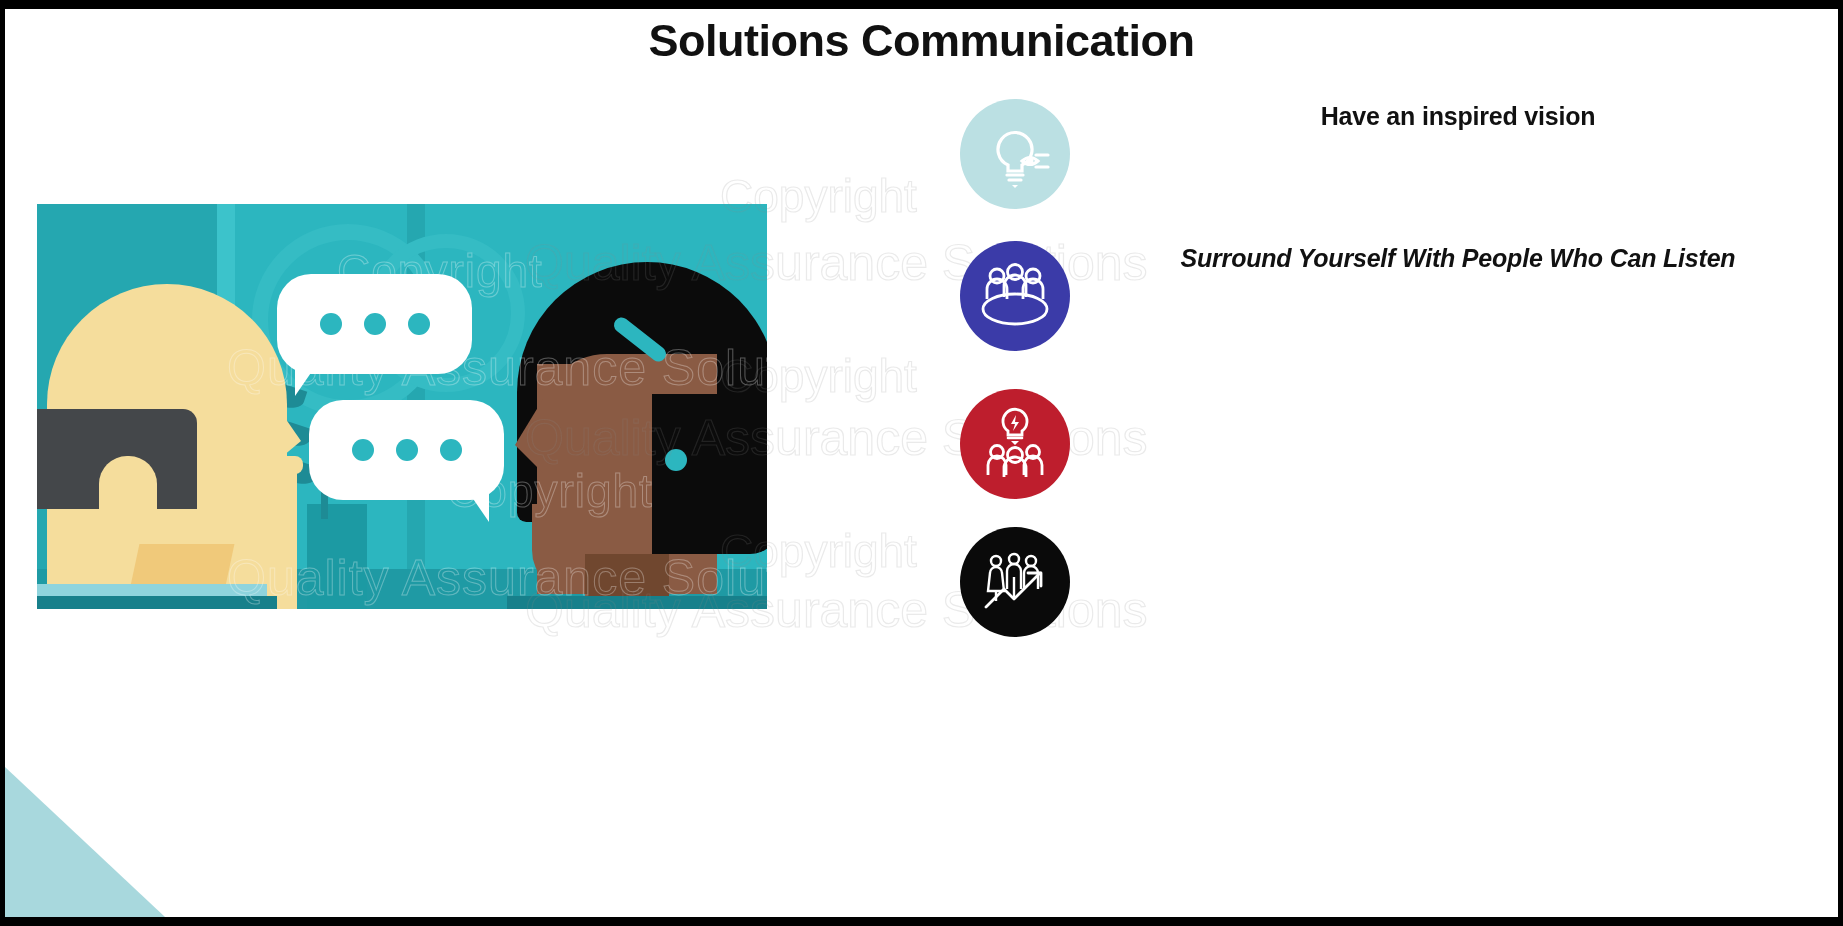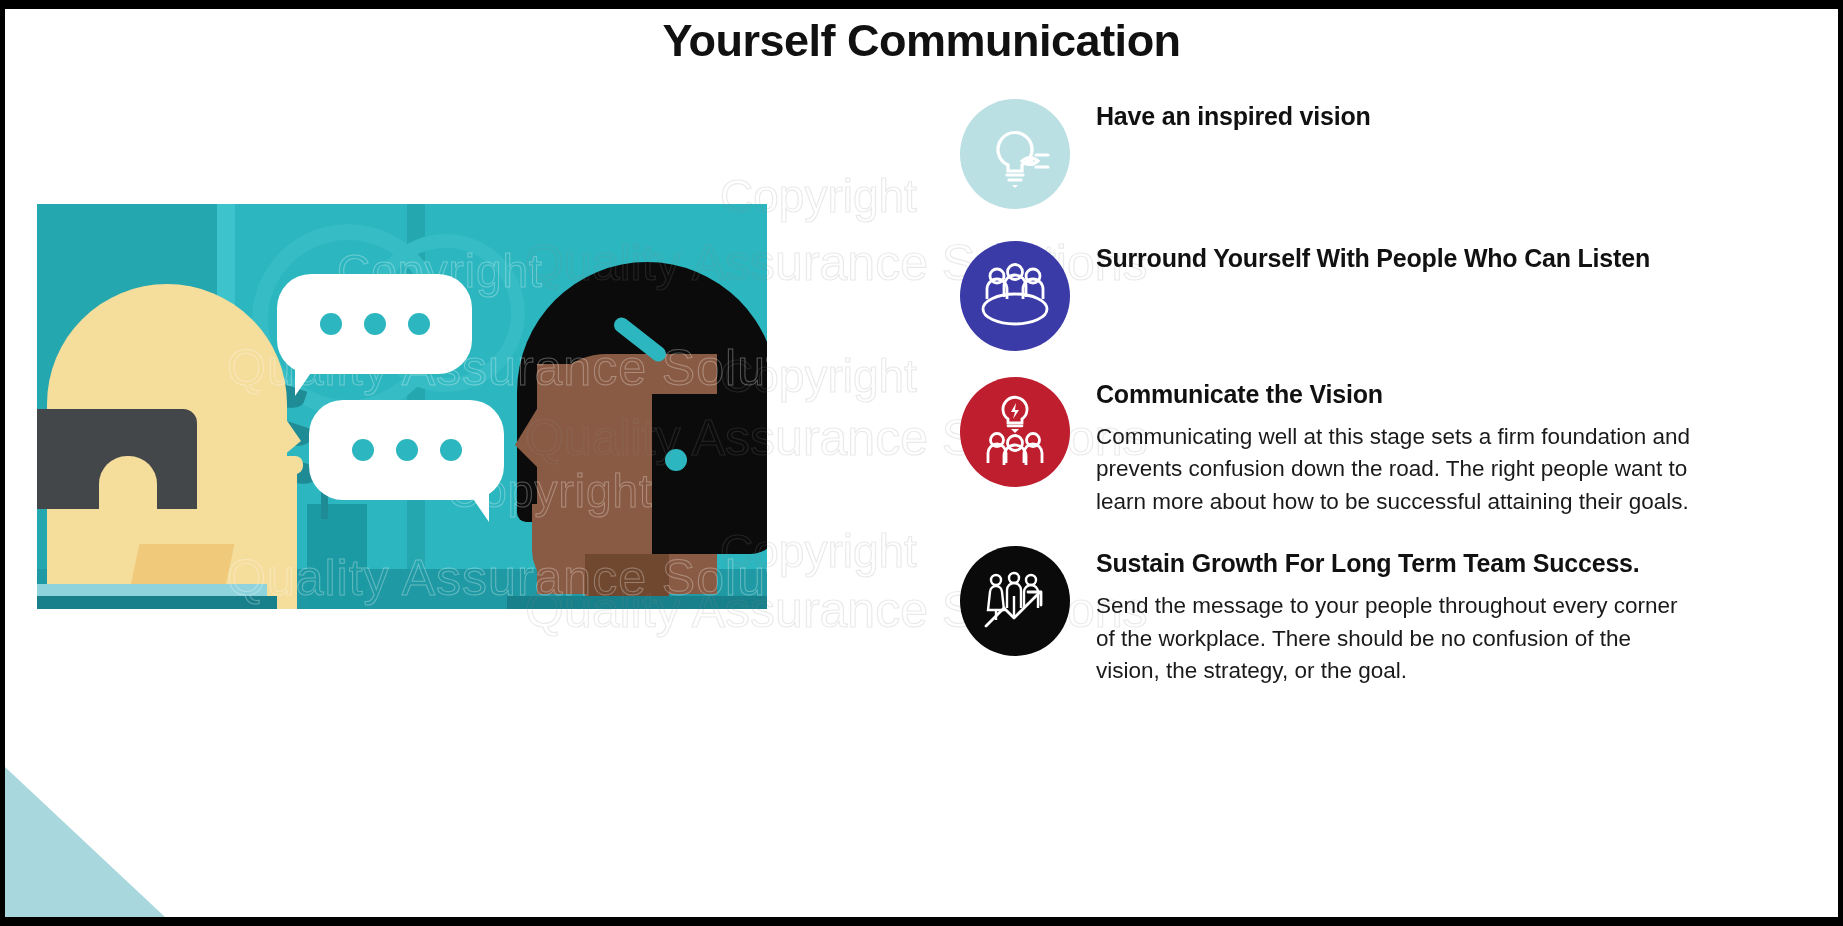--- a/index.html
+++ b/index.html
@@ -260,49 +260,50 @@
   }
   .icon-wrap svg{display:block;}
   .texts{flex:1 1 auto;padding-top:4px;}
   .item-title{
     font-size:25px;
     font-weight:bold;
     color:#111111;
     margin:0 0 12px 0;
     line-height:1.1;
     letter-spacing:-0.2px;
+    text-align:center;
   }
   .item-body{
     font-size:22.5px;
     color:#1a1a1a;
     line-height:1.45;
     margin:0;
     max-width:600px;
   }
   #item-0{margin-bottom:32px;}
-  #item-1{margin-bottom:26px;}
+  #item-1{margin-bottom:38px;font-style:italic;}
   #item-2{margin-bottom:28px;}
 
   
   .wm-slide{
     position:absolute;
     font-family:"Liberation Sans",sans-serif;
     white-space:nowrap;
     color:transparent;
     -webkit-text-stroke:1.2px rgba(140,140,140,0.18);
     pointer-events:none;
     user-select:none;
   }
 </style>
 </head>
 <body>
 
 <div id="slide">
 
-  <div id="title">Yourself Communication</div>
+  <div id="title">Solutions Communication</div>
 
   <div id="corner-triangle" style="border-left-color: rgb(168, 216, 221);"></div>
 
   <div id="illustration" style="background: rgb(44, 182, 191);">
     <div class="bg-band" style="left:0;width:180px;background:#25a7b0;"></div>
     <div class="bg-band" style="left:180px;width:18px;background:#3cc3cb;"></div>
     <div class="bg-band" style="left:370px;width:18px;background:#25a7b0;"></div>
     <div class="bg-band" style="left:388px;width:360px;background:#2cb6bf;"></div>
     <div style="position:absolute;left:215px;top:20px;width:160px;height:160px;border:16px solid #35bcc4;border-radius:50%;"></div>
     <div style="position:absolute;left:330px;top:30px;width:130px;height:130px;border:14px solid #35bcc4;border-radius:50%;"></div>
@@ -406,44 +407,36 @@
           <path d="M38 8 L33 17 L37 17 L35 24 L41 15 L37 15 Z" fill="#ffffff"></path>
           <line x1="30" y1="31" x2="44" y2="31" stroke="#ffffff" stroke-width="2.6" stroke-linecap="round"></line>
           <path d="M33 34 L41 34 L37 38 Z" fill="#ffffff"></path>
           <circle cx="19" cy="45" r="6.5" fill="none" stroke="#ffffff" stroke-width="2.8"></circle>
           <path d="M10 68 V58 a9 9 0 0 1 18 0 V68" fill="none" stroke="#ffffff" stroke-width="2.8"></path>
           <circle cx="55" cy="45" r="6.5" fill="none" stroke="#ffffff" stroke-width="2.8"></circle>
           <path d="M46 68 V58 a9 9 0 0 1 18 0 V68" fill="none" stroke="#ffffff" stroke-width="2.8"></path>
           <circle cx="37" cy="48" r="7.5" fill="none" stroke="#ffffff" stroke-width="2.8"></circle>
           <path d="M26 70 V61 a11 11 0 0 1 22 0 V70" fill="none" stroke="#ffffff" stroke-width="2.8"></path>
         </svg>
-      </div>
-      <div class="texts">
-        <p class="item-title">Communicate the Vision</p>
-        <p class="item-body">Communicating well at this stage sets a firm foundation and prevents confusion down the road. The right people want to learn more about how to be successful attaining their goals.</p>
       </div>
     </div>
 
     <div class="item" id="item-3">
       <div class="icon-wrap" id="icon-3" style="background: rgb(10, 10, 10);">
         <svg width="74" height="74" viewBox="0 0 74 74" aria-hidden="true">
           <circle cx="18" cy="16" r="5" fill="none" stroke="#ffffff" stroke-width="2.4"></circle>
           <path d="M12 28 a6 6 0 0 1 12 0 L26 46 L10 46 Z" fill="none" stroke="#ffffff" stroke-width="2.4"></path>
           <line x1="18" y1="46" x2="18" y2="56" stroke="#ffffff" stroke-width="2.4"></line>
           <circle cx="36" cy="14" r="5" fill="none" stroke="#ffffff" stroke-width="2.4"></circle>
           <path d="M29 26 a7 7 0 0 1 14 0 V44" fill="none" stroke="#ffffff" stroke-width="2.4"></path>
           <line x1="29" y1="26" x2="29" y2="44" stroke="#ffffff" stroke-width="2.4"></line>
           <line x1="36" y1="32" x2="36" y2="52" stroke="#ffffff" stroke-width="2.4"></line>
           <circle cx="53" cy="16" r="5" fill="none" stroke="#ffffff" stroke-width="2.4"></circle>
           <path d="M46 28 a7 7 0 0 1 14 0 V44" fill="none" stroke="#ffffff" stroke-width="2.4"></path>
           <line x1="46" y1="28" x2="46" y2="44" stroke="#ffffff" stroke-width="2.4"></line>
           <polyline points="8,62 26,44 36,54 62,28" fill="none" stroke="#ffffff" stroke-width="2.8" stroke-linecap="round" stroke-linejoin="round"></polyline>
           <polyline points="50,28 63,28 63,41" fill="none" stroke="#ffffff" stroke-width="2.8" stroke-linecap="round" stroke-linejoin="round"></polyline>
         </svg>
       </div>
-      <div class="texts">
-        <p class="item-title">Sustain Growth For Long Term Team Success.</p>
-        <p class="item-body">Send the message to your people throughout every corner of the workplace. There should be no confusion of the vision, the strategy, or the goal.</p>
-      </div>
     </div>
 
   </div>
 </div>
 
 </body></html>

